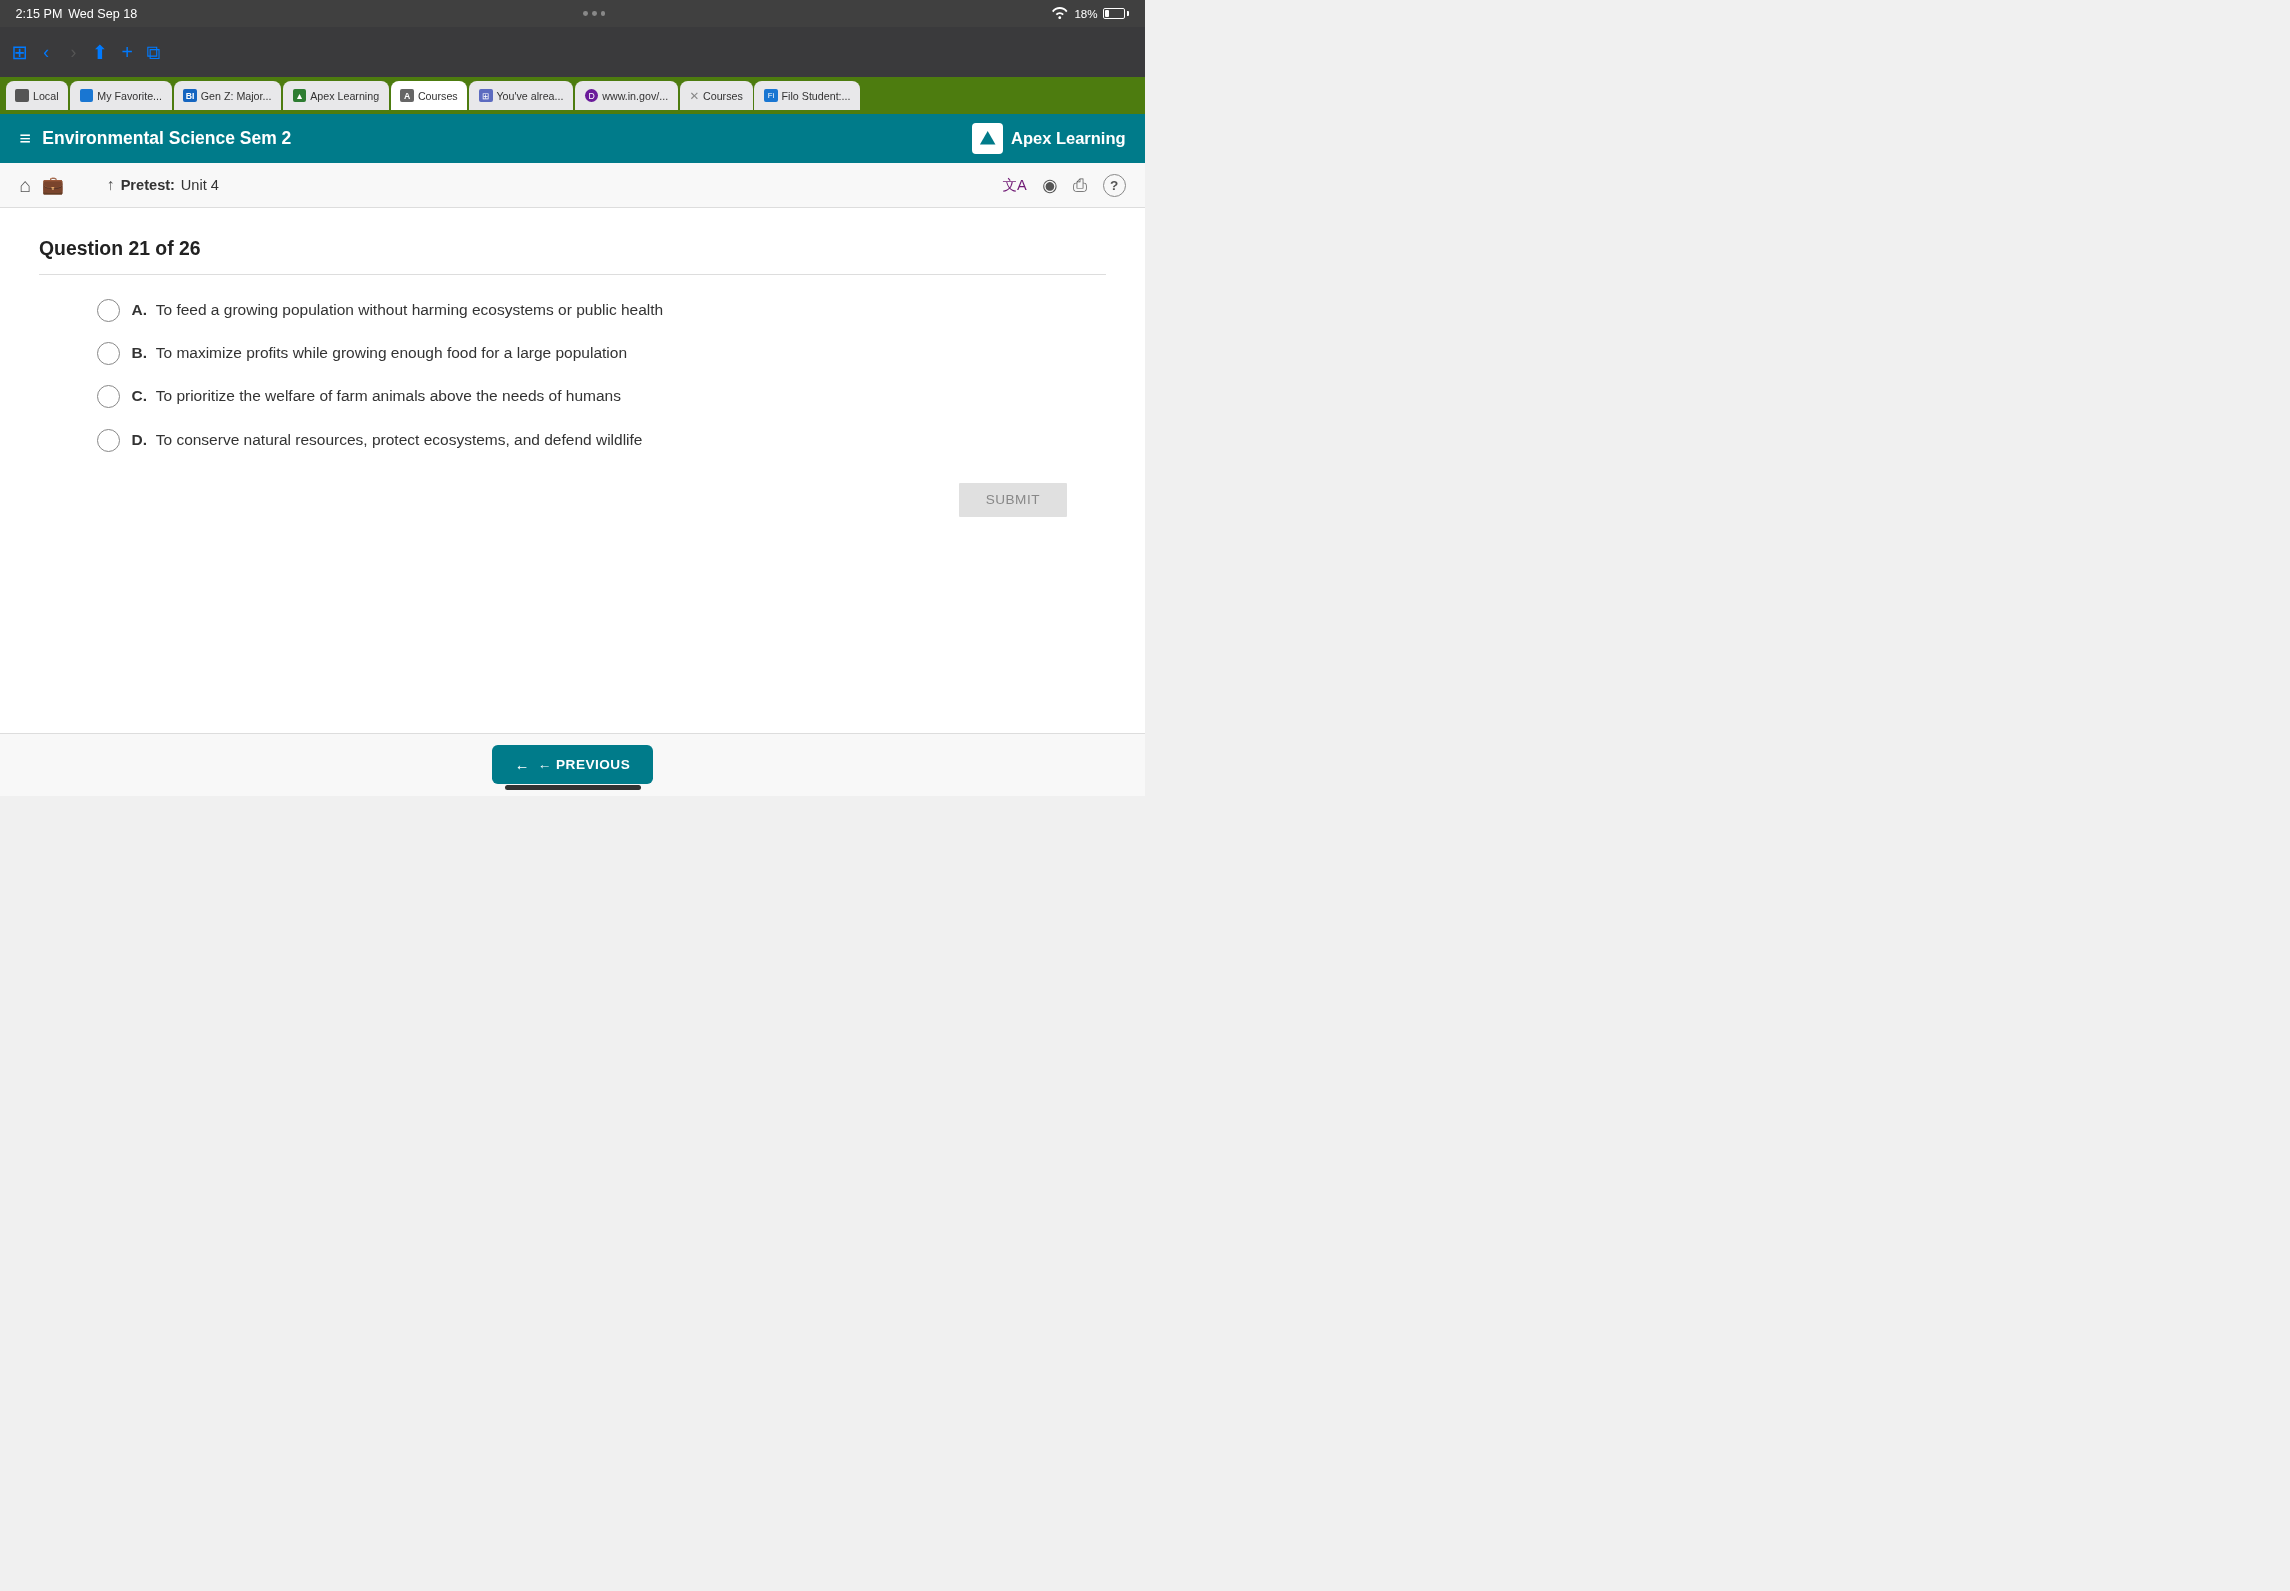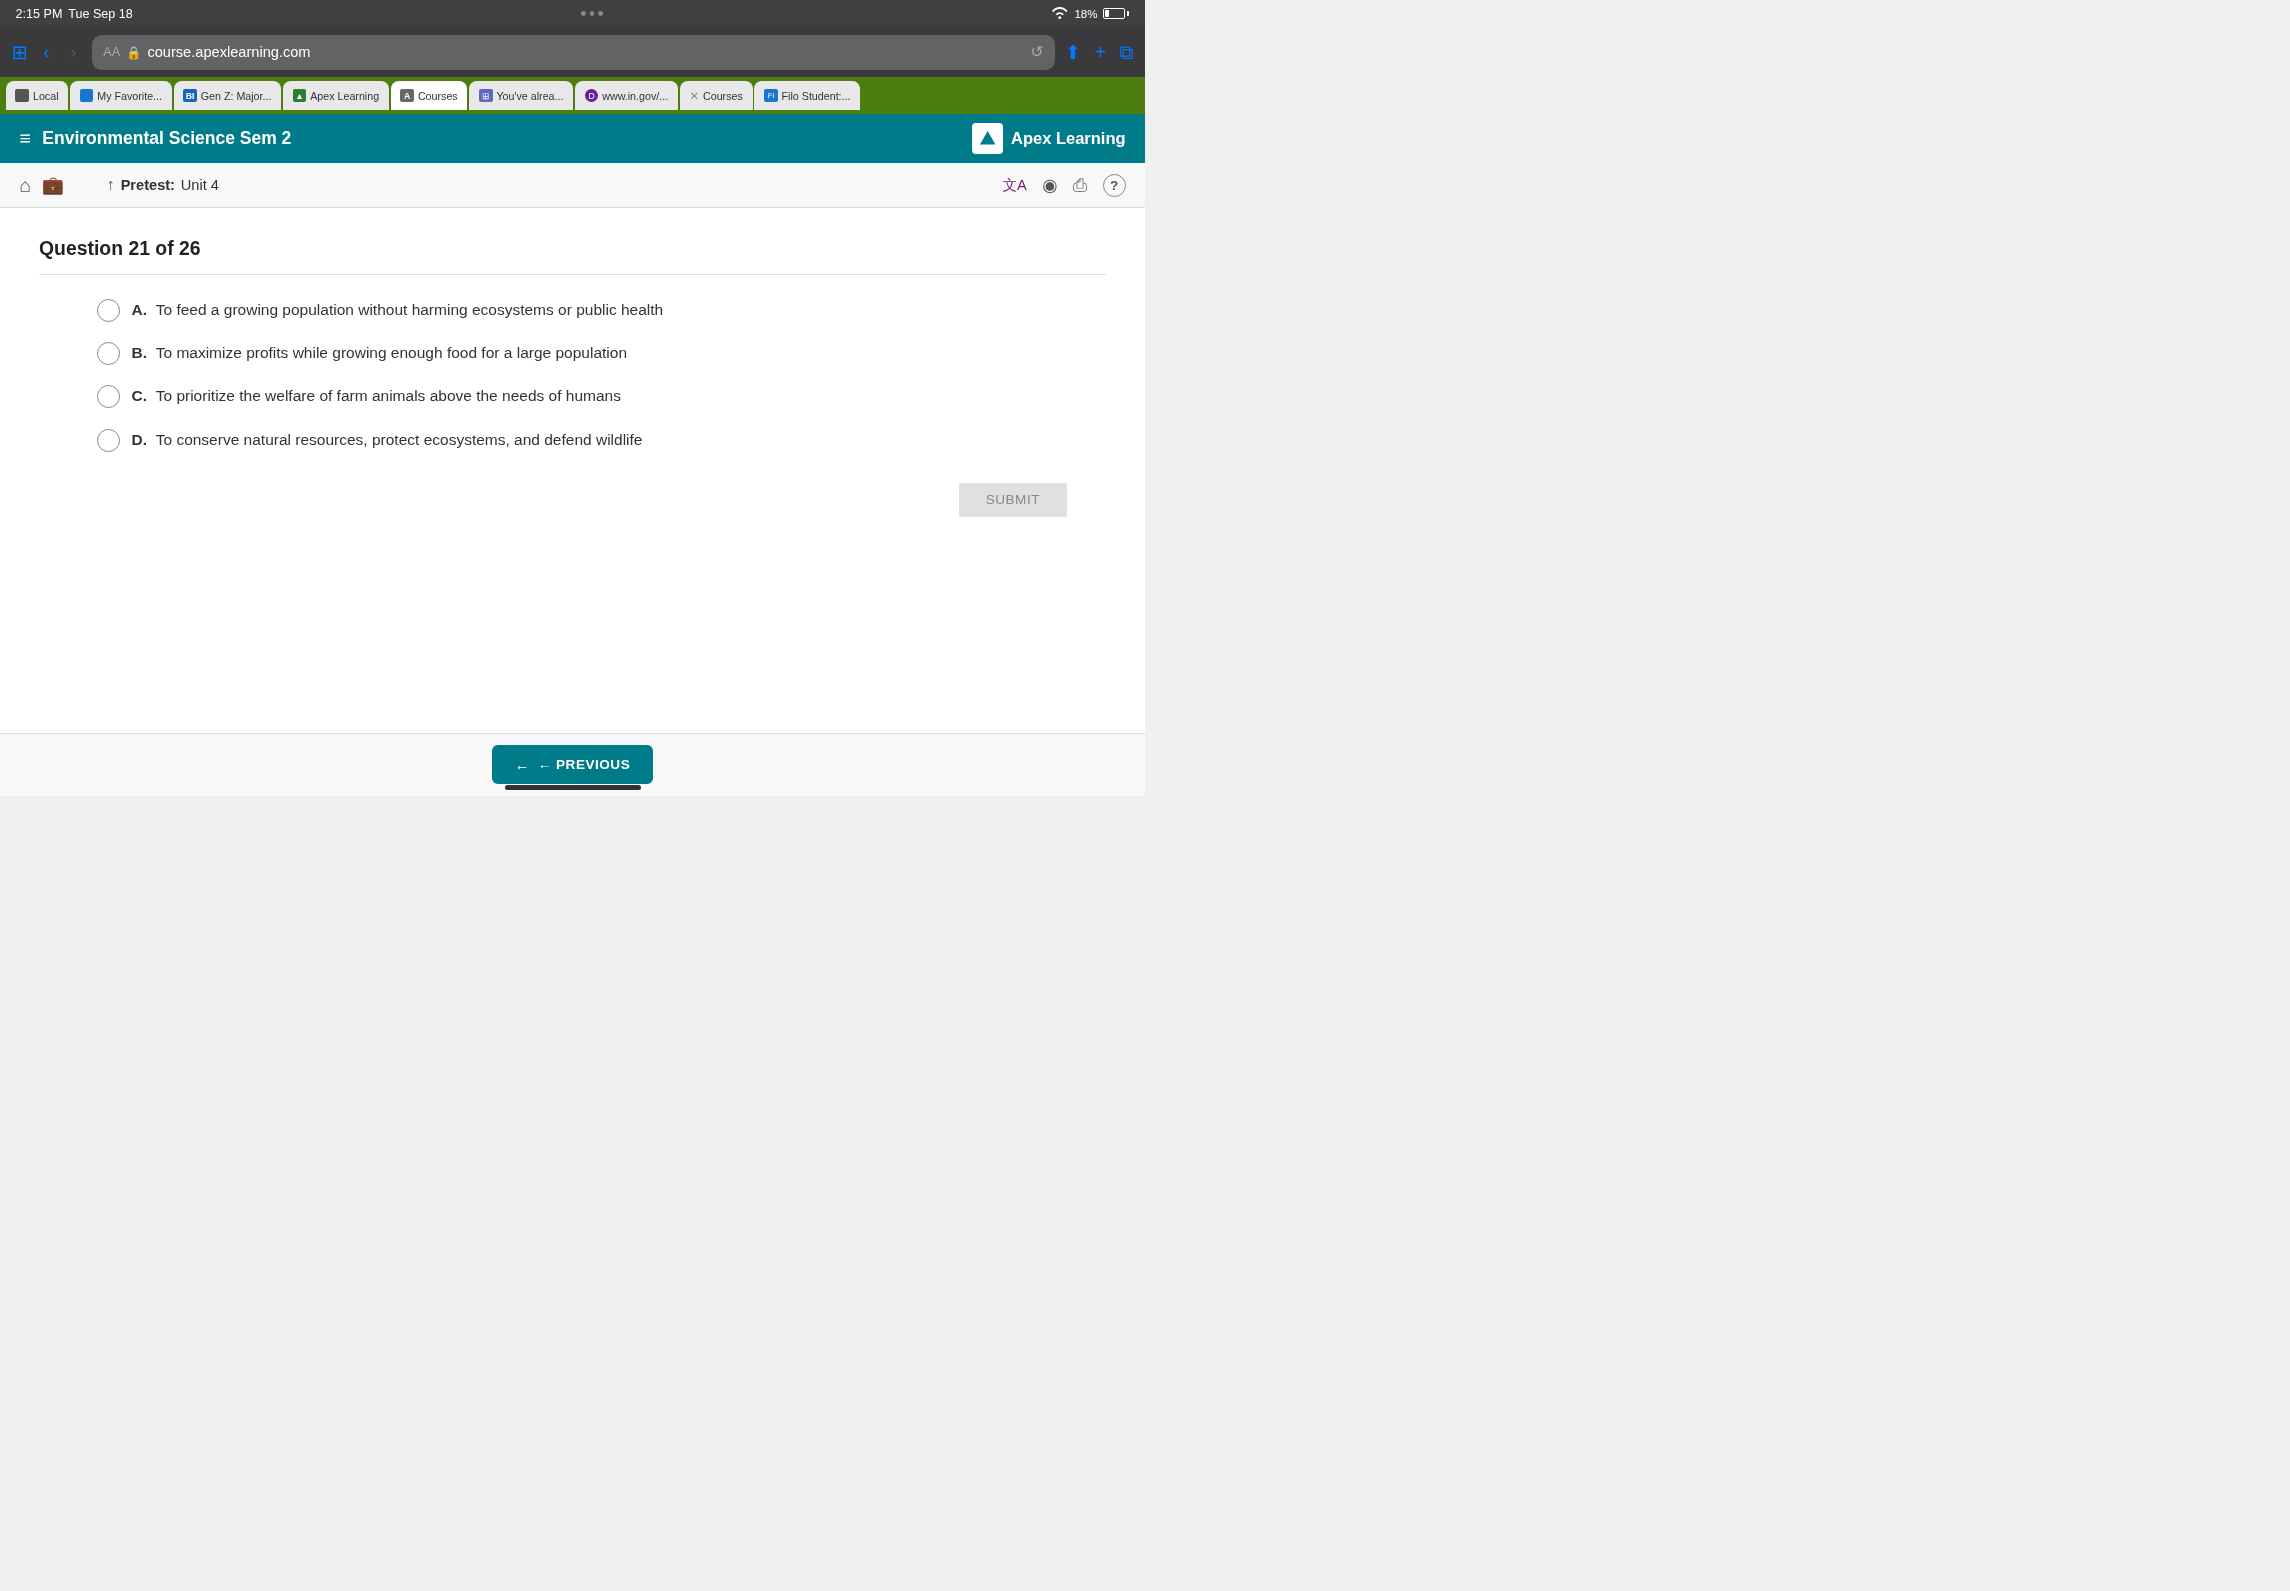--- a/index.html
+++ b/index.html
@@ -272,21 +272,21 @@
     }
   </style>
 </head>
 <body>
 
 <div class="page">
 
   <div class="status-bar">
     <div class="status-bar-left">
       <span>2:15 PM</span>
-      <span>Tue Sep 18</span>
+      <span>Wed Sep 18</span>
     </div>
     <div class="status-bar-center">
       <div class="dot"></div>
       <div class="dot"></div>
       <div class="dot"></div>
     </div>
     <div class="status-bar-right">
       <span>
         <svg width="17.5" height="13.6" viewBox="0 0 18 14" fill="white">
           <path d="M9 10.5c.83 0 1.5.67 1.5 1.5S9.83 13.5 9 13.5 7.5 12.83 7.5 12 8.17 10.5 9 10.5zm-4.24-2.26a6 6 0 0 1 8.48 0l-1.41 1.41a4 4 0 0 0-5.66 0L4.76 8.24zM1.05 5.05a10 10 0 0 1 15.9 0l-1.41 1.41a8 8 0 0 0-13.08 0L1.05 5.05z"></path>
@@ -299,26 +299,20 @@
         </div>
         <div class="battery-tip"></div>
       </div>
     </div>
   </div>
 
   <div class="browser-chrome">
     <span style="color:#007aff; font-size:19.4px;">⊞</span>
     <span class="browser-nav-btn active">‹</span>
     <span class="browser-nav-btn" style="color:#555;">›</span>
-    <div class="address-bar">
-      <span style="color:#aaa; font-size:12.6px;">AA</span>
-      <span style="color:#aaa; font-size:12.6px;">🔒</span>
-      <span style="color:white; font-size:14.6px;">course.apexlearning.com</span>
-      <span style="color:#aaa; font-size:15.5px; margin-left:auto;">↺</span>
-    </div>
     <div class="browser-actions">
       <span>⬆</span>
       <span>+</span>
       <span>⧉</span>
     </div>
   </div>
 
   <div class="tab-bar">
     <div class="tab">
       <div class="tab-favicon" style="background:#555;"></div>

